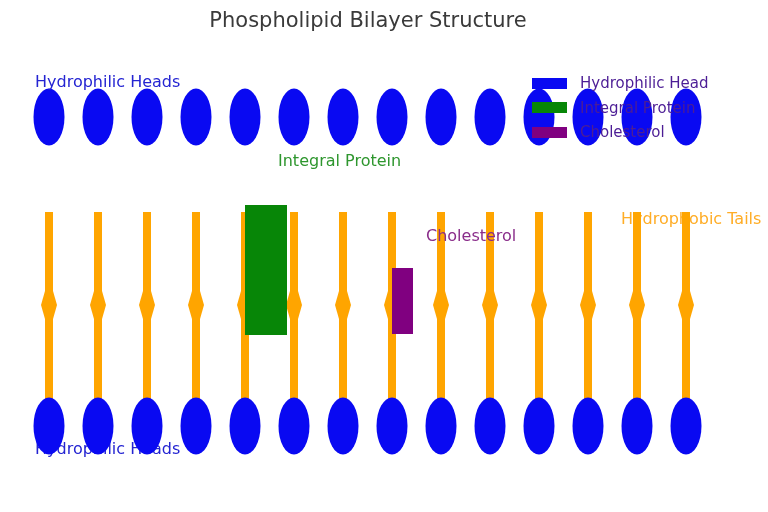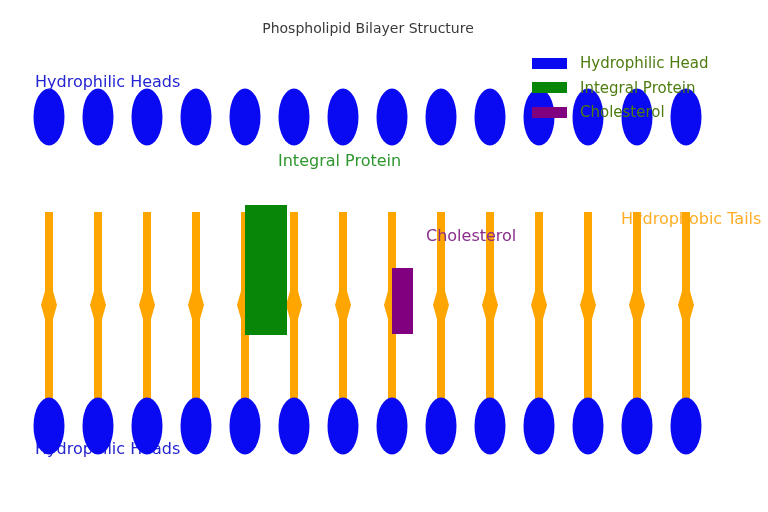--- a/index.html
+++ b/index.html
@@ -2,22 +2,22 @@
 <html><head>
 <meta charset="utf-8">
 <style>
   html,body{margin:0;padding:0;background:#fff;}
   .stage{
     position:relative;width:768px;height:512px;background:#ffffff;
     font-family:"DejaVu Sans","Liberation Sans",sans-serif;overflow:hidden;
   }
   .layer-svg{position:absolute;left:0;top:0;z-index:1;}
   .fig-title{
-    position:absolute;top:20px;left:368px;transform:translateX(-50%);
-    font-size:14px;white-space:nowrap;z-index:3;
+    position:absolute;top:8px;left:368px;transform:translateX(-50%);
+    font-size:21px;white-space:nowrap;z-index:3;
   }
   .lbl{position:absolute;font-size:16px;white-space:nowrap;line-height:1.1;margin-left:8px;}
   .z-top{z-index:3;}
   .z-under{z-index:0;}
   #lbl-heads-top{left:27px;top:73px;}
   #lbl-integral{left:270px;top:152px;}
   #lbl-chol{left:418px;top:227px;}
   #lbl-tails{left:613px;top:210px;}
   #lbl-heads-bottom{left:27px;top:440px;}
   .legend{position:absolute;left:532px;top:51px;z-index:4;}
@@ -123,21 +123,21 @@
   <div id="lbl-heads-top" class="lbl z-top" style="color: rgb(36, 36, 210);">Hydrophilic Heads</div>
 
   <div id="lbl-integral" class="lbl z-top" style="color: rgb(46, 150, 46);">Integral Protein</div>
 
   <div id="lbl-chol" class="lbl z-top" style="color: rgb(138, 45, 138);">Cholesterol</div>
 
   <div id="lbl-tails" class="lbl z-under" style="color: rgb(255, 173, 38);">Hydrophobic Tails</div>
 
   <div id="lbl-heads-bottom" class="lbl z-under" style="color: rgb(36, 36, 210);">Hydrophilic Heads</div>
 
-  <div id="legend" class="legend" style="color: #4d7c0f;">
+  <div id="legend" class="legend" style="color: #4c1d95; margin-top: 20px;">
       <div class="legend-row">
         <span class="legend-swatch" style="background: rgb(9, 9, 242);"></span>
         <span>Hydrophilic Head</span>
       </div>
       <div class="legend-row">
         <span class="legend-swatch" style="background: rgb(7, 134, 7);"></span>
         <span>Integral Protein</span>
       </div>
       <div class="legend-row">
         <span class="legend-swatch" style="background: rgb(128, 0, 128);"></span>

